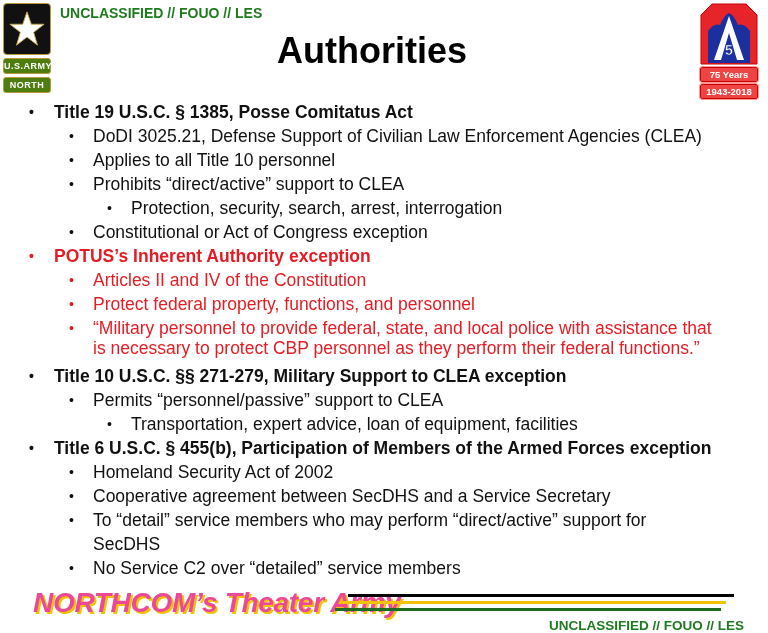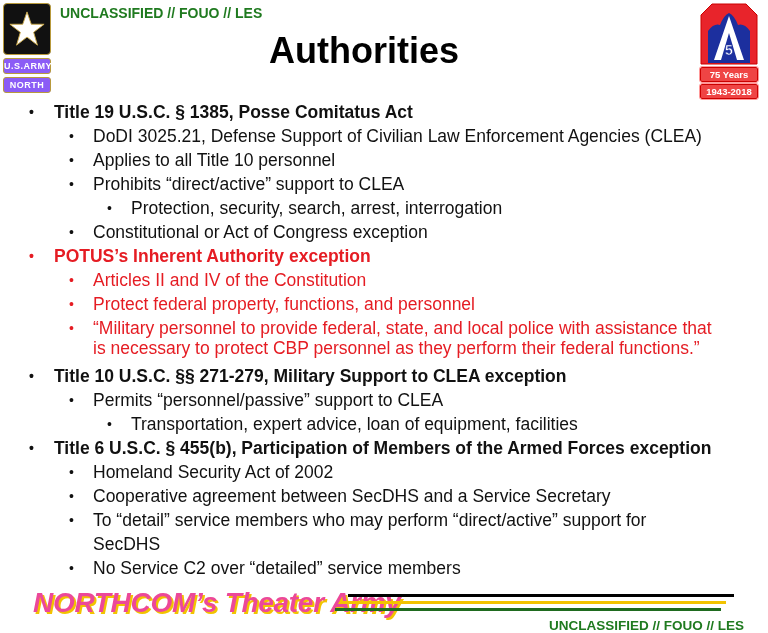--- a/index.html
+++ b/index.html
@@ -1,22 +1,22 @@
 <!DOCTYPE html>
 <html><head>
 <meta charset="utf-8">
 <style>
   html, body { margin:0; padding:0; }
   body { width:768px; height:633px; background:#ffffff; position:relative; overflow:hidden; font-family:"Liberation Sans", sans-serif; }
   .cls-top { position:absolute; left:60px; top:5px; color:#1f7a1f; font-weight:bold; font-size:14px; letter-spacing:0; }
   .cls-bottom { position:absolute; right:24px; top:618px; color:#1f7a1f; font-weight:bold; font-size:13.5px; }
   .army-logo { position:absolute; left:3px; top:3px; width:50px; }
   .army-star-box { width:48px; height:52px; background:#111; border:1px solid #b89a3c; border-radius:4px; display:flex; align-items:center; justify-content:center; box-sizing:border-box; }
-  .army-tag { margin-top:3px; width:48px; height:16px; background:#8b5cf6; border:1px solid #b89a3c; border-radius:3px; color:#fff; font-size:9px; font-weight:bold; text-align:center; line-height:15px; box-sizing:border-box; letter-spacing:0.5px; }
-  .title { position:absolute; left:4px; width:720px; top:30px; text-align:center; font-size:36px; font-weight:bold; color:#000; }
+  .army-tag { margin-top:3px; width:48px; height:16px; background:#4d7c0f; border:1px solid #b89a3c; border-radius:3px; color:#fff; font-size:9px; font-weight:bold; text-align:center; line-height:15px; box-sizing:border-box; letter-spacing:0.5px; }
+  .title { position:absolute; left:12px; width:720px; top:30px; text-align:center; font-size:36px; font-weight:bold; color:#000; }
   .fifth-logo { position:absolute; left:700px; top:3px; width:62px; }
   .fifth-shield { width:58px; height:62px; }
   .fifth-tag { width:58px; height:15px; margin-top:2px; background:#ef4444; border:1px solid #c00; border-radius:2px; color:#fff; font-size:9.5px; font-weight:bold; text-align:center; line-height:14px; box-sizing:border-box; outline:1px solid #f99; }
   .content { position:absolute; left:0; top:102px; width:768px; }
   .line { position:absolute; white-space:nowrap; font-size:17.5px; color:#111; }
   .line .bullet { position:absolute; font-size:14px; }
   .l1 { font-weight:bold; }
   .red { color:#e51c23; }
   .u { }
   .footer-title { position:absolute; left:33px; top:587px; font-size:28px; font-weight:bold; font-style:italic; color:#ec4899; text-shadow:2px 2px 0 #f2c300; letter-spacing:-0.3px; }

